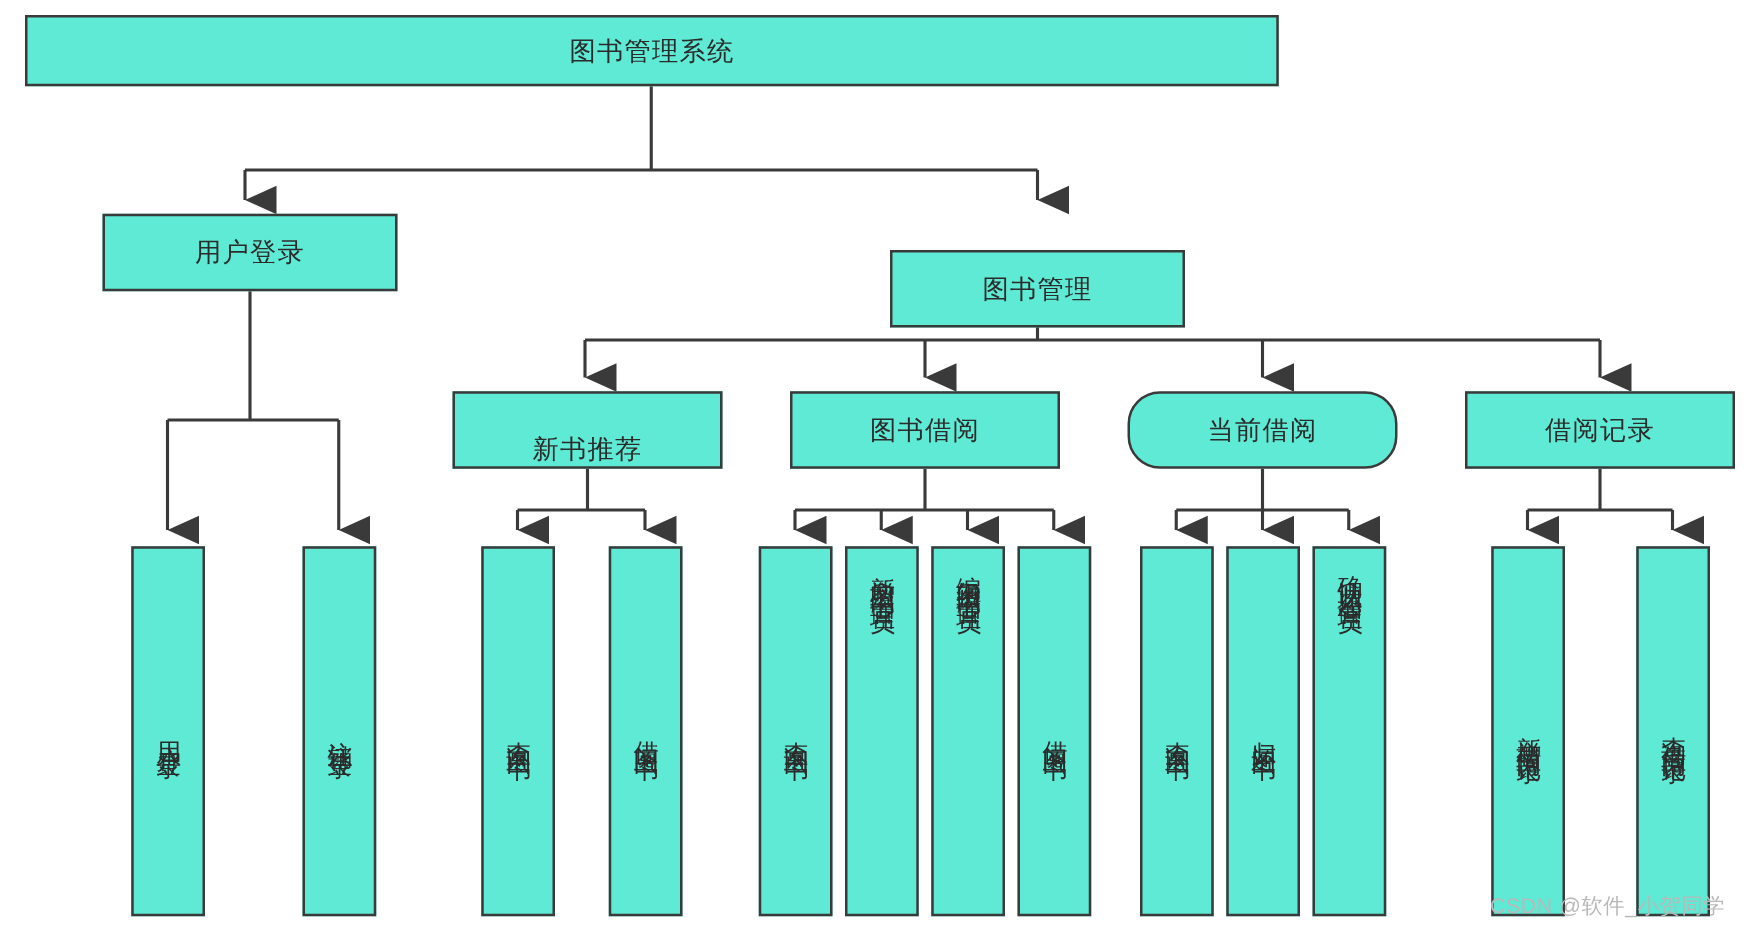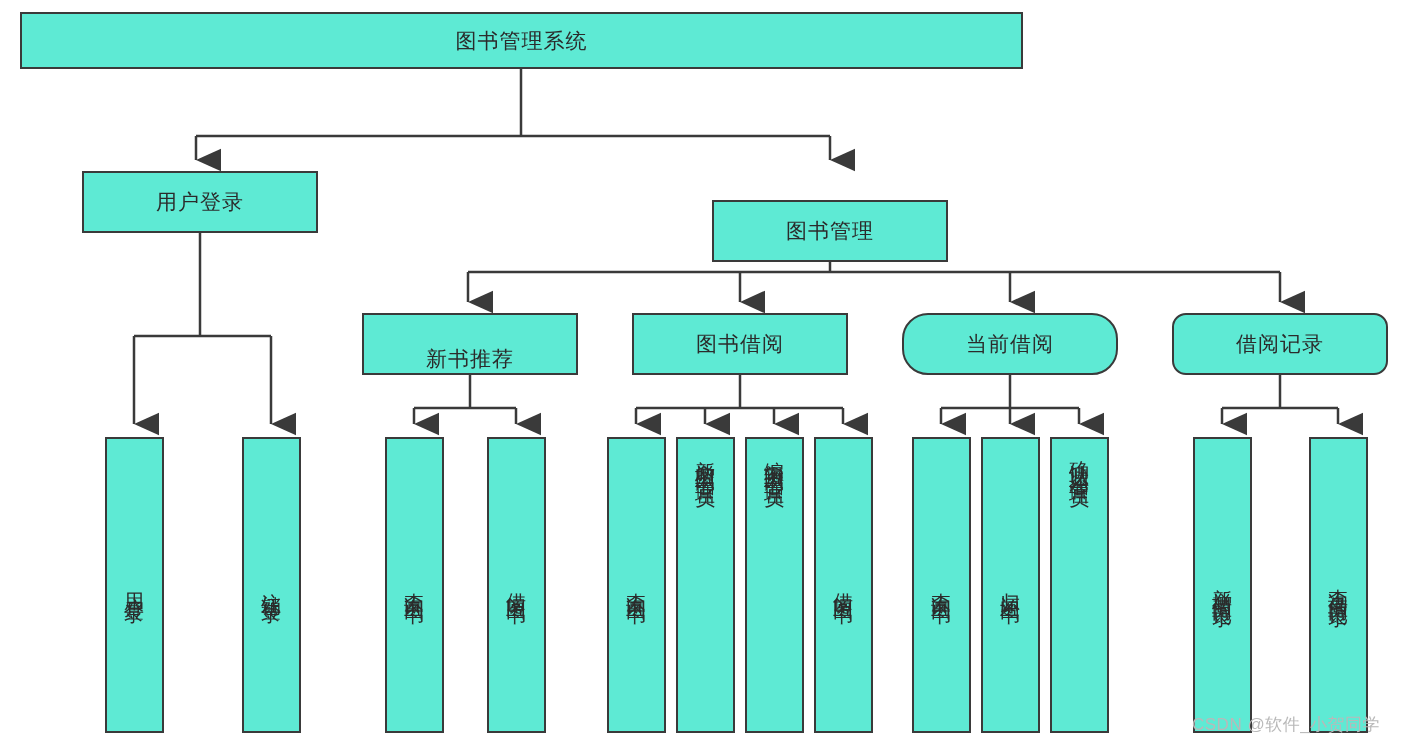--- a/index.html
+++ b/index.html
@@ -145,21 +145,21 @@
 
   <div class="node horiz" style="left:362px; top:313px; width:216px; height:62px;align-items:flex-end;">
     <span>新书推荐</span>
   </div>
   <div class="node horiz" style="left:632px; top:313px; width:216px; height:62px;">
     <span>图书借阅</span>
   </div>
   <div class="node horiz" style="left:902px; top:313px; width:216px; height:62px;border-radius:26px;">
     <span>当前借阅</span>
   </div>
-  <div class="node horiz" style="left:1172px; top:313px; width:216px; height:62px;border-radius:14px;">
+  <div class="node horiz" style="left:1172px; top:313px; width:216px; height:62px;">
     <span>借阅记录</span>
   </div>
 
   <div class="node vert center" style="left:105px; top:437px; width:59px; height:296px;">
     <span class="vlabel">用户登录</span>
   </div>
   <div class="node vert center" style="left:242px; top:437px; width:59px; height:296px;">
     <span class="vlabel">注销登录</span>
   </div>
 

